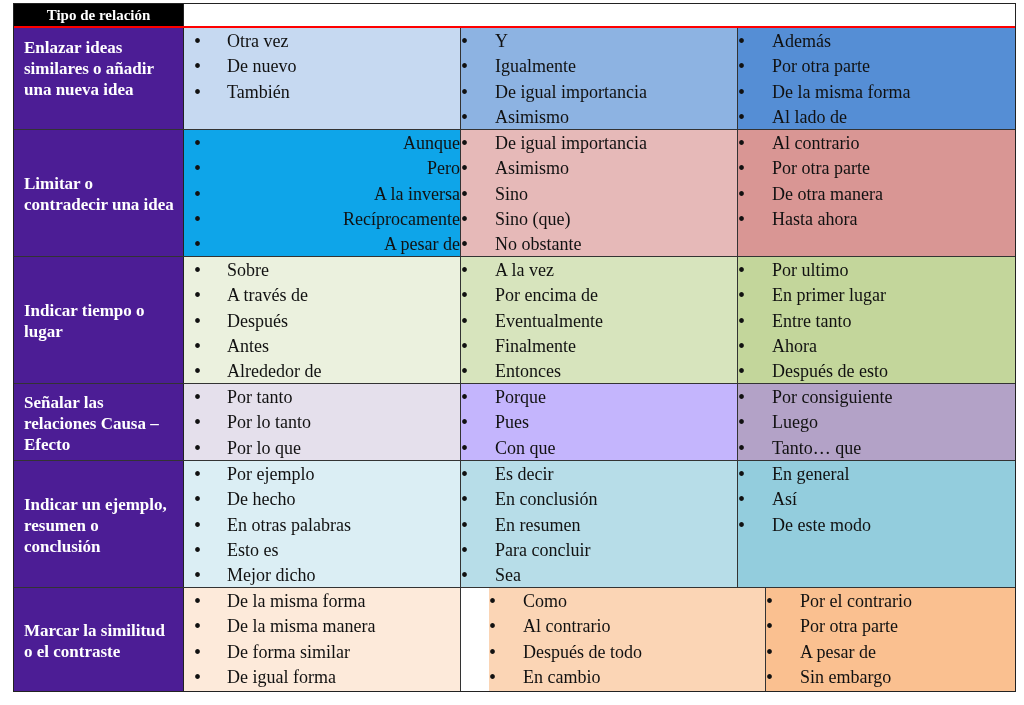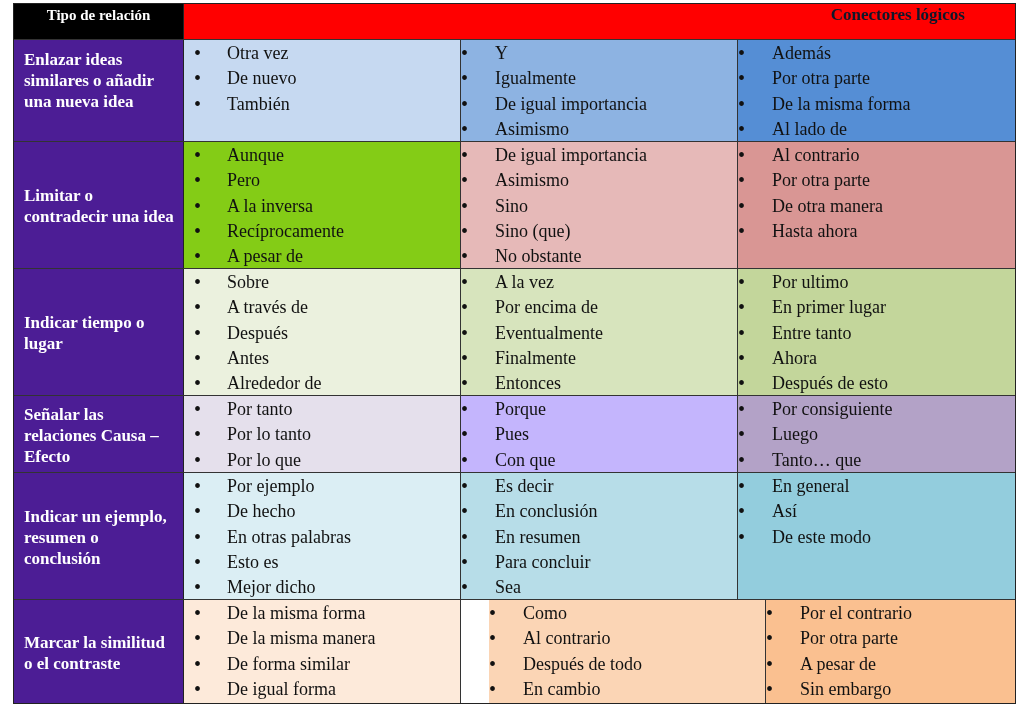--- a/index.html
+++ b/index.html
@@ -1,20 +1,20 @@
 <!DOCTYPE html>
 <html><head>
 <meta charset="utf-8">
 <style>
   html, body { margin:0; padding:0; background:#ffffff; }
   body { width:1024px; height:705px; position:relative; overflow:hidden; font-family:"Liberation Serif","DejaVu Serif",serif; }
   .tbl { position:absolute; left:13px; top:3px; width:1003px; border:1.5px solid #222; box-sizing:border-box; }
   .row { display:flex; border-bottom:1px solid #333; box-sizing:border-box; }
   .row:last-child { border-bottom:none; }
-  .hdr { height:36px; }
+  .hdr { height:24px;flex-direction:column; }
   .hdr .c0 { background:#000; color:#fff; font-weight:bold; font-size:15px; text-align:center; line-height:22px; }
   .hdr .ch { background:#ff0000; color:#0f172a; font-weight:bold; font-size:17px; flex:1; line-height:22px; text-align:right; padding-right:50px; }
   .c0 { width:170px; flex:none; border-right:1.5px solid #222; box-sizing:border-box; }
   .cat { background:#4c1d95; color:#fff; font-weight:bold; font-size:17px; line-height:21px; padding:2px 8px 0 10px; display:flex; align-items:center; }
   .cat.top { align-items:flex-start; padding-top:9px; }
   .cell { width:277px; flex:none; border-right:1.5px solid #333; box-sizing:border-box; padding-top:1px; }
   .cell:last-child { border-right:none; flex:1; }
   ul { list-style:none; margin:0; padding:0; }
   li { font-size:18px; color:#111; height:25.3px; line-height:25px; position:relative; white-space:nowrap; }
   .cell.a li { padding-left:43px; }
@@ -53,21 +53,21 @@
           <ul>
             <li>Además</li>
             <li>Por otra parte</li>
             <li>De la misma forma</li>
             <li>Al lado de</li>
           </ul>
         </div>
       </div>
       <div class="row" style="height: 127px;">
         <div class="c0 cat">Limitar o contradecir una idea</div>
-        <div class="cell a" style="background: #84cc16;">
+        <div class="cell a" style="background: #0ea5e9; text-align: right;">
           <ul>
             <li>Aunque</li>
             <li>Pero</li>
             <li>A la inversa</li>
             <li>Recíprocamente</li>
             <li>A pesar de</li>
           </ul>
         </div>
         <div class="cell b" style="background: rgb(230, 185, 184);">
           <ul>

